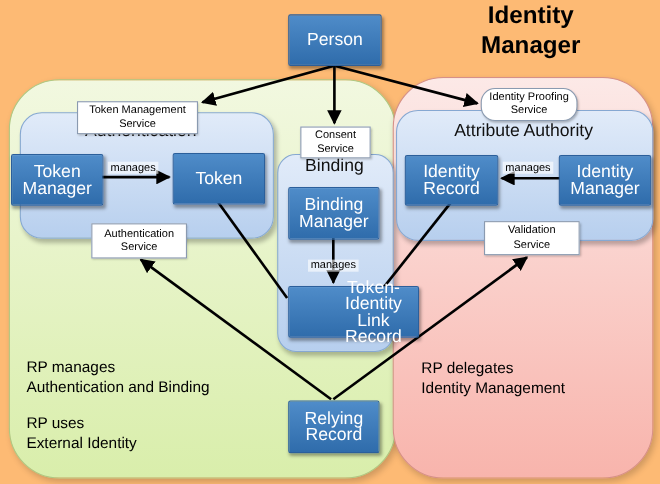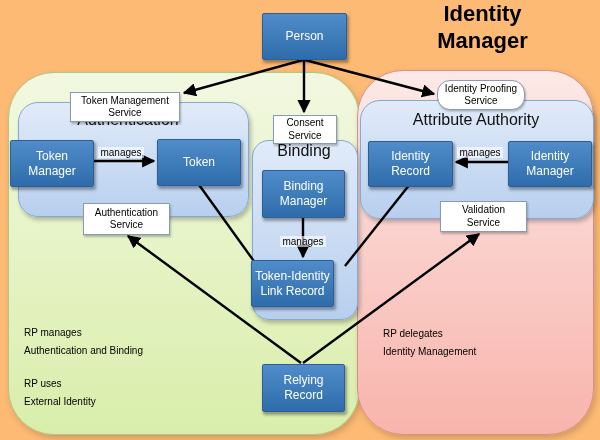--- a/index.html
+++ b/index.html
@@ -27,29 +27,29 @@
     box-shadow:2px 3px 4px rgba(0,0,0,0.25);}
   .panel.auth{left:18px;top:102px;width:229px;height:113px;}
   .panel.binding{left:252px;top:140px;width:104px;height:178px;border-radius:17px;}
   .panel.attr{left:360px;top:100px;width:232px;height:117px;}
   
   .wires{position:absolute;left:0;top:0;width:600px;height:440px;z-index:3;}
   .wires line{stroke:var(--arrow,#000);stroke-width:2.4;}
   .wires .ah-path{fill:var(--arrow,#000);}
   
   .node{position:absolute;z-index:4;display:flex;align-items:center;justify-content:center;
-    text-align:center;white-space:pre-line;color:#fff;font-size:12px;line-height:15px;
+    text-align:center;white-space:pre-line;color:#fff;font-size:16px;line-height:15px;
     background:linear-gradient(to bottom,var(--node-top,#4f8cc9),var(--node-bottom,#2f6cab));
     border:1px solid var(--node-border,#2b5f9b);border-radius:2px;
     box-shadow:1.5px 2.5px 3px rgba(0,0,0,0.35);}
   .node.person{left:262px;top:13px;width:83px;height:45px;}
   .node.token-manager{left:10px;top:140px;width:82px;height:45px;}
   .node.token{left:157px;top:139px;width:82px;height:45px;}
   .node.binding-manager{left:262px;top:170px;width:81px;height:46px;}
-  .node.link-record{left:251px;top:260px;width:81px;height:45px;}
+  .node.link-record{left:262px;top:260px;width:81px;height:45px;padding-left:36px;}
   .node.identity-record{left:368px;top:141px;width:83px;height:44px;}
   .node.identity-manager{left:508px;top:141px;width:82px;height:44px;}
   .node.relying-party{left:262px;top:364px;width:81px;height:46px;}
   
   .service{position:absolute;z-index:4;display:flex;align-items:center;justify-content:center;
     text-align:center;white-space:pre-line;font-size:10px;line-height:12.5px;color:#000;
     background:var(--service-bg,#fff);border:1px solid var(--service-border,#8a9ab0);
     box-shadow:1px 1.5px 2px rgba(0,0,0,0.25);}
   .service.tms{left:70px;top:92px;width:108px;height:28px;}
   .service.consent{left:273px;top:115px;width:62px;height:27px;}
@@ -61,21 +61,21 @@
     font-size:22px;font-weight:bold;line-height:27px;text-align:center;white-space:pre-line;}
   .section-title{position:absolute;z-index:4;font-size:16px;text-align:center;color:#111;}
   .section-title.auth{left:18px;top:111px;width:220px;}
   .section-title.binding{left:252px;top:142px;width:104px;}
   .section-title.attr{left:360px;top:111px;width:232px;}
   .manages{position:absolute;z-index:4;width:56px;text-align:center;font-size:10px;color:#000;}
   .manages span{background:rgba(255,255,255,0.6);padding:0 2px;margin-top:40px;}
   .manages.left{left:93px;top:147px;}
   .manages.middle{left:275px;top:236px;}
   .manages.right{left:452px;top:147px;}
-  .note{position:absolute;z-index:4;font-size:10px;line-height:18px;white-space:pre-line;color:#000;}
+  .note{position:absolute;z-index:4;font-size:14px;line-height:18px;white-space:pre-line;color:#000;}
   .note.rp-manages{left:24px;top:324px;}
   .note.rp-uses{left:24px;top:375px;}
   .note.rp-delegates{left:383px;top:325px;}
 </style>
 </head>
 <body>
 
 <div class="canvas">
 
   <div class="region green"></div>

